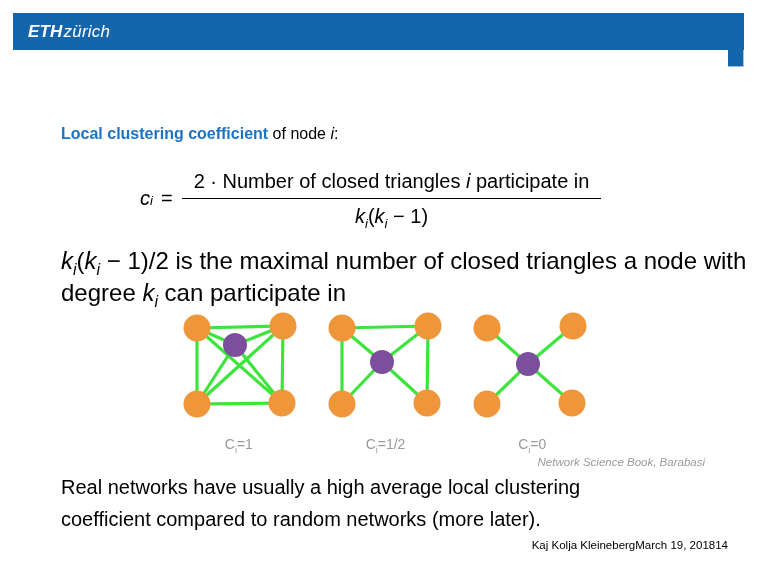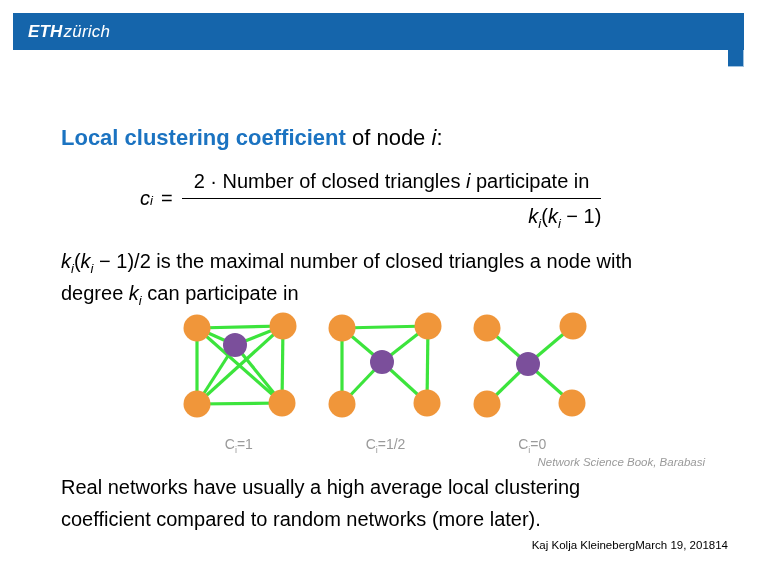--- a/index.html
+++ b/index.html
@@ -9,33 +9,33 @@
   }
   
   .header-bar{position:absolute;left:13px;top:13px;width:731px;height:37px;background:#1565ab;}
   .header-tab{position:absolute;left:728px;top:50px;width:16px;height:17px;background:#1565ab;border-right:1px solid #9fc2e0;border-bottom:1px solid #9fc2e0;box-sizing:border-box;}
   .eth-logo{position:absolute;left:15px;top:0;height:37px;display:flex;align-items:center;color:#fff;font-style:italic;font-size:17px;}
   .logo-bold{font-weight:bold;letter-spacing:.2px;}
   .logo-light{margin-left:1px;letter-spacing:.2px;}
 
   .page-title{position:absolute;left:61px;top:76px;font-size:26px;line-height:28px;color:#000;}
 
-  .intro{position:absolute;left:61px;top:125px;font-size:22px;}
+  .intro{position:absolute;left:61px;top:125px;font-size:16px;}
   .intro .hl{color:#1b73c1;font-weight:bold;}
   .mvar{font-style:italic;}
   sub.mi{font-style:italic;font-size:66%;line-height:0;}
 
   .formula{position:absolute;left:140px;top:169px;display:flex;align-items:center;font-size:20px;}
   .formula .lhs{display:flex;align-items:baseline;margin-right:9px;}
   .formula .eq{margin-left:8px;}
   .frac{display:inline-flex;flex-direction:column;align-items:center;}
   .frac .num{padding:0 12px 5px 12px;line-height:24px;}
-  .frac .den{border-top:1.7px solid #000;width:100%;box-sizing:border-box;text-align:right;padding-top:5px;line-height:24px;}
+  .frac .den{border-top:1.7px solid #000;width:100%;box-sizing:border-box;text-align:center;padding-top:5px;line-height:24px;}
 
-  .bodytext{position:absolute;left:61px;top:245px;font-size:20px;line-height:32px;}
+  .bodytext{position:absolute;left:61px;top:245px;font-size:24px;line-height:32px;}
   .closing{position:absolute;left:61px;top:471px;font-size:20px;line-height:32px;}
 
   .figure{position:absolute;left:178px;top:311px;width:415px;}
   .diagrams{display:flex;gap:20px;}
   .diagram{width:125px;height:112px;}
   .captions{display:flex;gap:25px;margin-top:13px;color:#9a9a9a;font-size:14px;}
   .caption{width:125px;text-align:center;}
   .caption sub{font-size:9px;}
   .attribution{position:absolute;right:52px;top:456px;font-size:11.5px;font-style:italic;color:#9a9a9a;}
 

